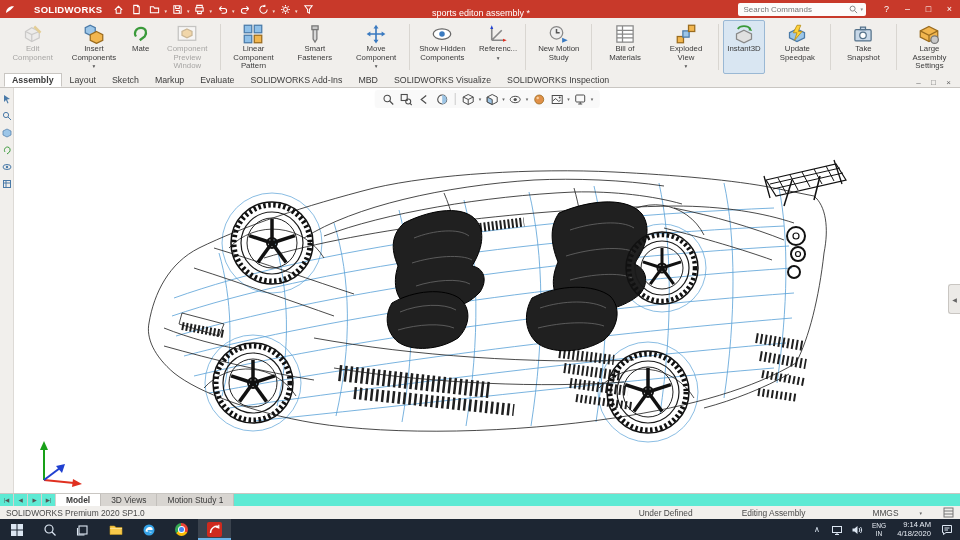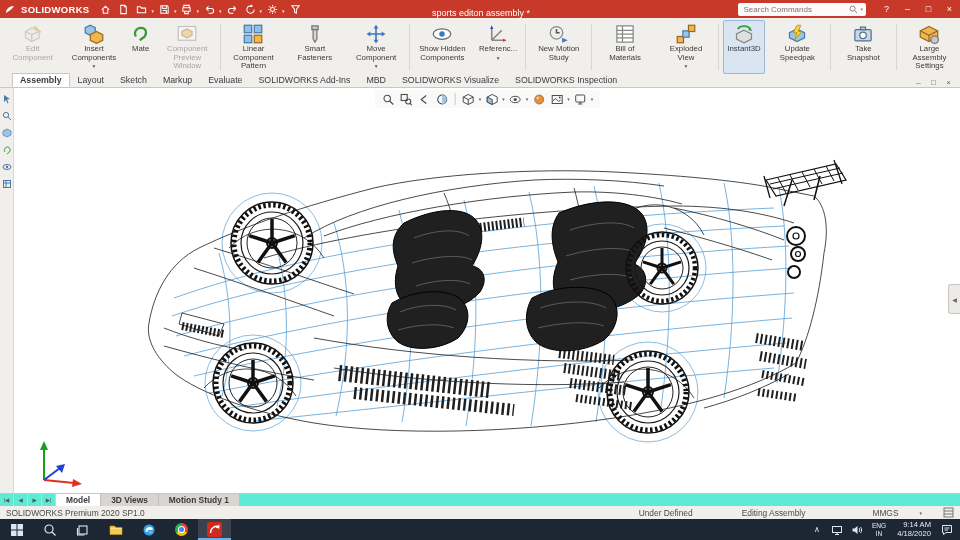--- a/index.html
+++ b/index.html
@@ -2,21 +2,21 @@
 <html><head>
 <meta charset="utf-8">
 <style>
   html,body{margin:0;padding:0;background:#555;}
   #stage{position:relative;width:960px;height:540px;overflow:hidden;background:#fff;
          font-family:"Liberation Sans", sans-serif;font-size:9px;color:#333;}
   .abs{position:absolute;}
 
   
   #titlebar{top:0;left:0;width:960px;height:18px;background:#c8392a;display:flex;align-items:center;color:#fff;}
-  .logo{display:flex;align-items:flex-end;gap:6px;padding:0 8px 0 5px;}
+  .logo{display:flex;align-items:flex-end;gap:19px;padding:0 8px 0 5px;}
   .logo-txt{font-weight:bold;font-size:9.5px;letter-spacing:.3px;}
   .qat{display:flex;align-items:center;gap:1px;}
   .tbi{height:16px;min-width:15px;display:flex;align-items:center;justify-content:center;padding:0 1px;}
   .tbi svg{width:11px;height:11px;}
   .qarr{font-size:5px;color:#f6ddd6;margin:3px 1px 0 0;}
   #doc-title{left:2px;right:0;top:0;height:26px;display:flex;align-items:center;justify-content:center;pointer-events:none;font-size:9px;color:#fff;}
   #tb-right{position:absolute;right:0;top:0;height:18px;display:flex;align-items:center;padding-left:44px;}
   .searchbox{display:flex;align-items:center;background:#fdfbfa;border-radius:2px;height:13px;padding:0 3px;margin-right:10px;}
   .searchbox input{border:0;outline:0;background:transparent;width:104px;font-size:8px;color:#444;font-family:"Liberation Sans",sans-serif;}
   .searchbox svg{width:9px;height:9px;}
@@ -27,21 +27,21 @@
   #ribbon{top:18px;left:0;width:960px;height:56px;background:#f1efec;display:flex;align-items:stretch;padding:2px 0 0 2px;box-sizing:border-box;}
   .rbtn{display:flex;flex-direction:column;align-items:center;padding:3px 3px 0;margin:0 2px;border-radius:2px;border:1px solid transparent;}
   .rbtn svg{width:20px;height:20px;flex:none;}
   .rlbl{font-size:7.8px;line-height:8.6px;text-align:center;color:#3a3a3a;max-width:52px;margin-top:1px;}
   .rarr{font-size:5.5px;color:#555;line-height:6px;margin-top:1px;}
   .rbtn.disabled{opacity:.42;}
   .rbtn.activebtn{background:#d9e6f2;border:1px solid #9ab8d4;}
   .rsep{width:1px;background:#d9d6d1;margin:4px 2px;}
 
   
-  #tabrow{top:74px;left:0;width:960px;height:14px;background:#f1efec;display:flex;align-items:flex-end;padding-left:12px;box-sizing:border-box;border-bottom:1px solid #c9c6c2;}
+  #tabrow{top:74px;left:0;width:960px;height:14px;background:#f1efec;display:flex;align-items:flex-end;padding-left:4px;box-sizing:border-box;border-bottom:1px solid #c9c6c2;}
   .rtab{font-size:8.8px;padding:1px 7px 1px;color:#3c3c3c;border:1px solid transparent;white-space:nowrap;}
   .rtab.active{background:#fff;border:1px solid #c9c6c2;border-bottom-color:#fff;font-weight:bold;}
   .docwin{margin-left:auto;display:flex;align-items:center;margin-right:4px;}
   .docwin span{width:15px;text-align:center;font-size:8px;color:#666;}
 
   
   #leftstrip{top:88px;left:0;width:14px;height:405px;background:#f1efec;border-right:1px solid #dddad6;display:flex;flex-direction:column;align-items:center;padding-top:6px;box-sizing:border-box;gap:7px;}
   #leftstrip svg{width:10px;height:10px;}
 
   
@@ -49,21 +49,21 @@
   #headsup{position:absolute;left:50%;transform:translateX(-50%);top:2px;height:18px;display:flex;align-items:center;gap:3px;background:rgba(248,248,248,.88);border-radius:3px;padding:0 6px;}
   .hicon{display:flex;align-items:center;justify-content:center;width:15px;height:15px;}
   .hicon svg{width:13px;height:13px;}
   .harr{font-size:5px;color:#666;}
   .hsep{width:1px;height:12px;background:#ccc;margin:0 2px;}
   #panetab{position:absolute;right:0;top:196px;width:11px;height:28px;background:#eceae7;border:1px solid #c9c6c2;border-right:0;border-radius:3px 0 0 3px;display:flex;align-items:center;justify-content:center;font-size:6px;color:#666;}
 
   
   #doctabs{top:493px;left:0;width:960px;height:13px;background:#5eead4;border-top:1px solid #c9c6c2;display:flex;align-items:stretch;box-sizing:border-box;}
   .dnav{width:13px;display:flex;align-items:center;justify-content:center;font-size:5.5px;color:#555;border-right:1px solid #d5d2ce;}
-  .dtab{font-size:8.4px;padding:0 10px;display:flex;align-items:center;color:#3a3a3a;background:#d8d5d1;border-right:1px solid #c2bfbb;white-space:nowrap;font-weight:bold;}
+  .dtab{font-size:8.4px;padding:0 10px;display:flex;align-items:center;color:#3a3a3a;background:#d8d5d1;border-right:1px solid #c2bfbb;white-space:nowrap;}
   .dtab.active{background:#fff;font-weight:bold;}
 
   
   #statusbar{top:506px;left:0;width:960px;height:13px;background:#f1efec;display:flex;align-items:center;font-size:8.4px;color:#4a4a4a;padding:0 6px;box-sizing:border-box;}
   #sb-right{margin-left:auto;display:flex;align-items:center;gap:21px;}
   .sbgap1{margin-right:28px;}
   .sbgap2{margin-right:46px;}
 
   
   #taskbar{top:519px;left:0;width:960px;height:21px;background:#1d2633;display:flex;align-items:stretch;color:#e9eef5;}

